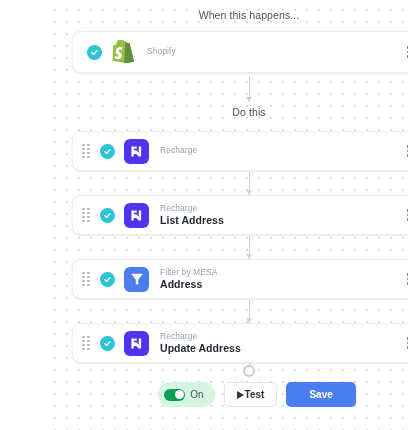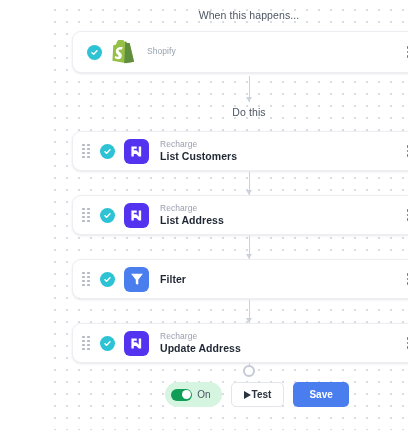--- a/index.html
+++ b/index.html
@@ -244,21 +244,21 @@
   .btn-test {
     background: #ffffff;
     border: 1px solid #e2e5ea;
     color: #2b3240;
     font-weight: bold;
   }
   .btn-save {
     background: #4a7dee;
     color: #ffffff;
     font-weight: bold;
-    padding: 0 16px;
+    padding: 0 23px;
   }
   .play-tri {
     width: 0;
     height: 0;
     border-top: 4.5px solid transparent;
     border-bottom: 4.5px solid transparent;
     border-left: 7px solid #2b3240;
   }
 </style>
 </head>
@@ -311,21 +311,20 @@
         <path d="M2.6 6.2 L4.8 8.4 L9.3 3.7" fill="none" stroke="#ffffff" stroke-width="1.9" stroke-linecap="round" stroke-linejoin="round"></path>
       </svg>
     </div>
     <div class="app-icon recharge">
       <svg width="15" height="15" viewBox="0 0 20 20">
         <path d="M3.2 3.2h7.1v3.1H6.4v2.1h3.4l3.2 3.3v-8.5h3.2v13.6h-3.2l-3.3-3.4H6.4v3.4H3.2z" fill="#ffffff"></path>
       </svg>
     </div>
     <div class="card-text">
       <div class="card-app">Recharge</div>
-      <div class="card-title">List Customers</div>
     </div>
     <div class="kebab">
       <i></i>
         <i></i>
         <i></i>
     </div>
   </div>
 
   <div class="connector" style="top:172px; height:23px;"></div>
 
@@ -378,21 +377,22 @@
       <svg width="9" height="9" viewBox="0 0 12 12">
         <path d="M2.6 6.2 L4.8 8.4 L9.3 3.7" fill="none" stroke="#ffffff" stroke-width="1.9" stroke-linecap="round" stroke-linejoin="round"></path>
       </svg>
     </div>
     <div class="app-icon filter">
       <svg width="16" height="16" viewBox="0 0 20 20">
         <path d="M2.6 3.3h14.8L11.6 11v5.1c0 .5-.5.9-1 .7l-1.6-.7c-.3-.1-.5-.4-.5-.7V11z" fill="#ffffff"></path>
       </svg>
     </div>
     <div class="card-text">
-      <div class="card-title">Filter</div>
+      <div class="card-app">Filter by MESA</div>
+      <div class="card-title">Address</div>
     </div>
     <div class="kebab">
       <i></i>
         <i></i>
         <i></i>
     </div>
   </div>
 
   <div class="connector" style="top:300px; height:23px;"></div>
 

